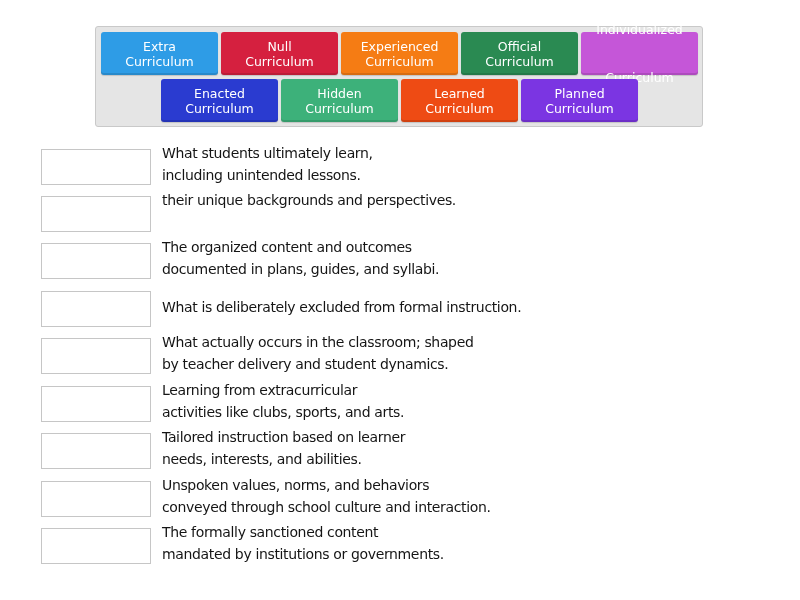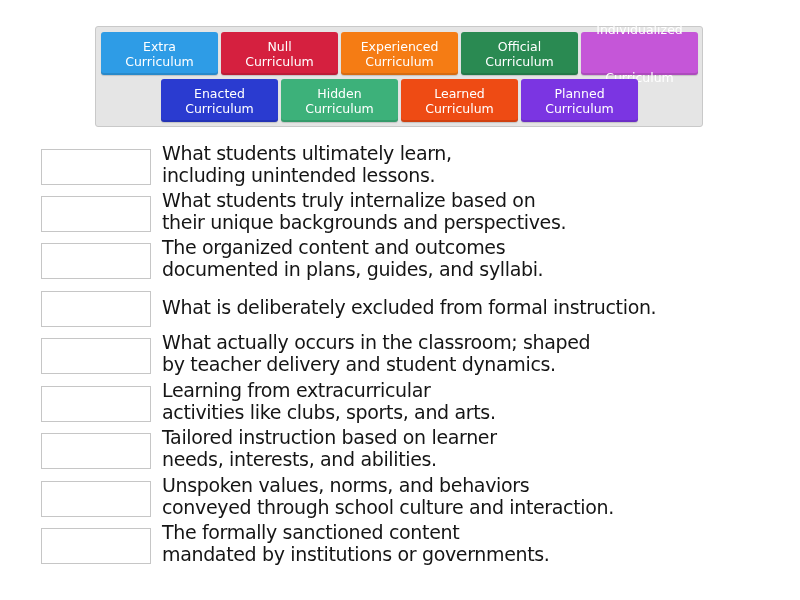--- a/index.html
+++ b/index.html
@@ -9,21 +9,21 @@
           border:1px solid #c9c9c9; border-radius:3px; background:#e5e5e5; box-sizing:border-box; }
   .tile { position:absolute; width:117px; height:43px; border-radius:3px; color:#fff;
           font-family:"DejaVu Sans", sans-serif; font-size:12.5px; line-height:15px;
           text-align:center; display:flex; flex-direction:column; justify-content:center;
           box-shadow: inset 0 -2px 0 rgba(0,0,0,0.12), 0 1px 1px rgba(0,0,0,0.15);
           cursor:grab; user-select:none; }
   .tile span { display:block; white-space:nowrap; }
   .row { position:absolute; left:41px; width:680px; height:40px; }
   .box { position:absolute; left:0; top:0; width:110px; height:36px;
          border:1px solid #c6c6c6; box-sizing:border-box; background:#fff; }
-  .desc { position:absolute; left:121px; font-size:19px; line-height:22px;
+  .desc { position:absolute; left:121px; font-size:14px; line-height:22px;
           font-family:"DejaVu Sans", sans-serif; color:#151515; white-space:nowrap; letter-spacing:-0.35px; }
 </style>
 </head>
 <body>
 
 <div class="bank">
   <div class="tile" style="left: 5px; top: 5px; background: rgb(46, 156, 230);">
     <span>Extra</span>
     <span>Curriculum</span>
   </div>
@@ -64,21 +64,20 @@
 <div class="row" style="top:149px;">
   <div class="box"></div>
   <div class="desc" style="top:-7px;">
     <div>What students ultimately learn,</div>
     <div>including unintended lessons.</div>
   </div>
 </div>
 <div class="row" style="top:196px;">
   <div class="box"></div>
   <div class="desc" style="top:-7px;">
-    <div>What students truly internalize based on</div>
     <div>their unique backgrounds and perspectives.</div>
   </div>
 </div>
 <div class="row" style="top:243px;">
   <div class="box"></div>
   <div class="desc" style="top:-7px;">
     <div>The organized content and outcomes</div>
     <div>documented in plans, guides, and syllabi.</div>
   </div>
 </div>

